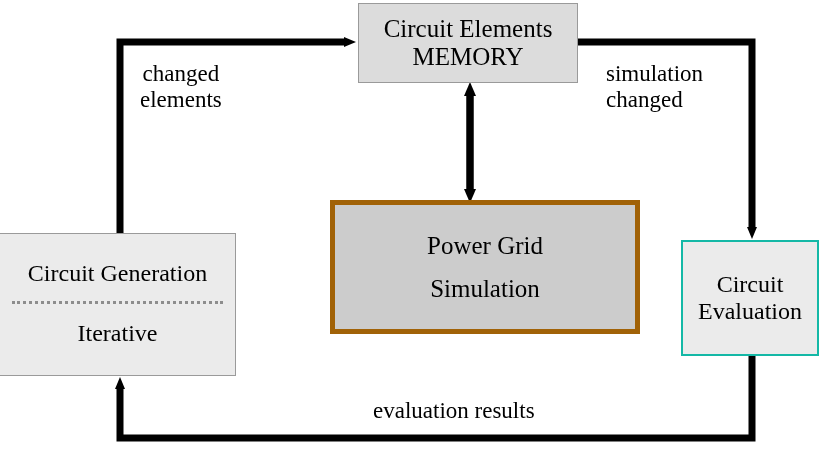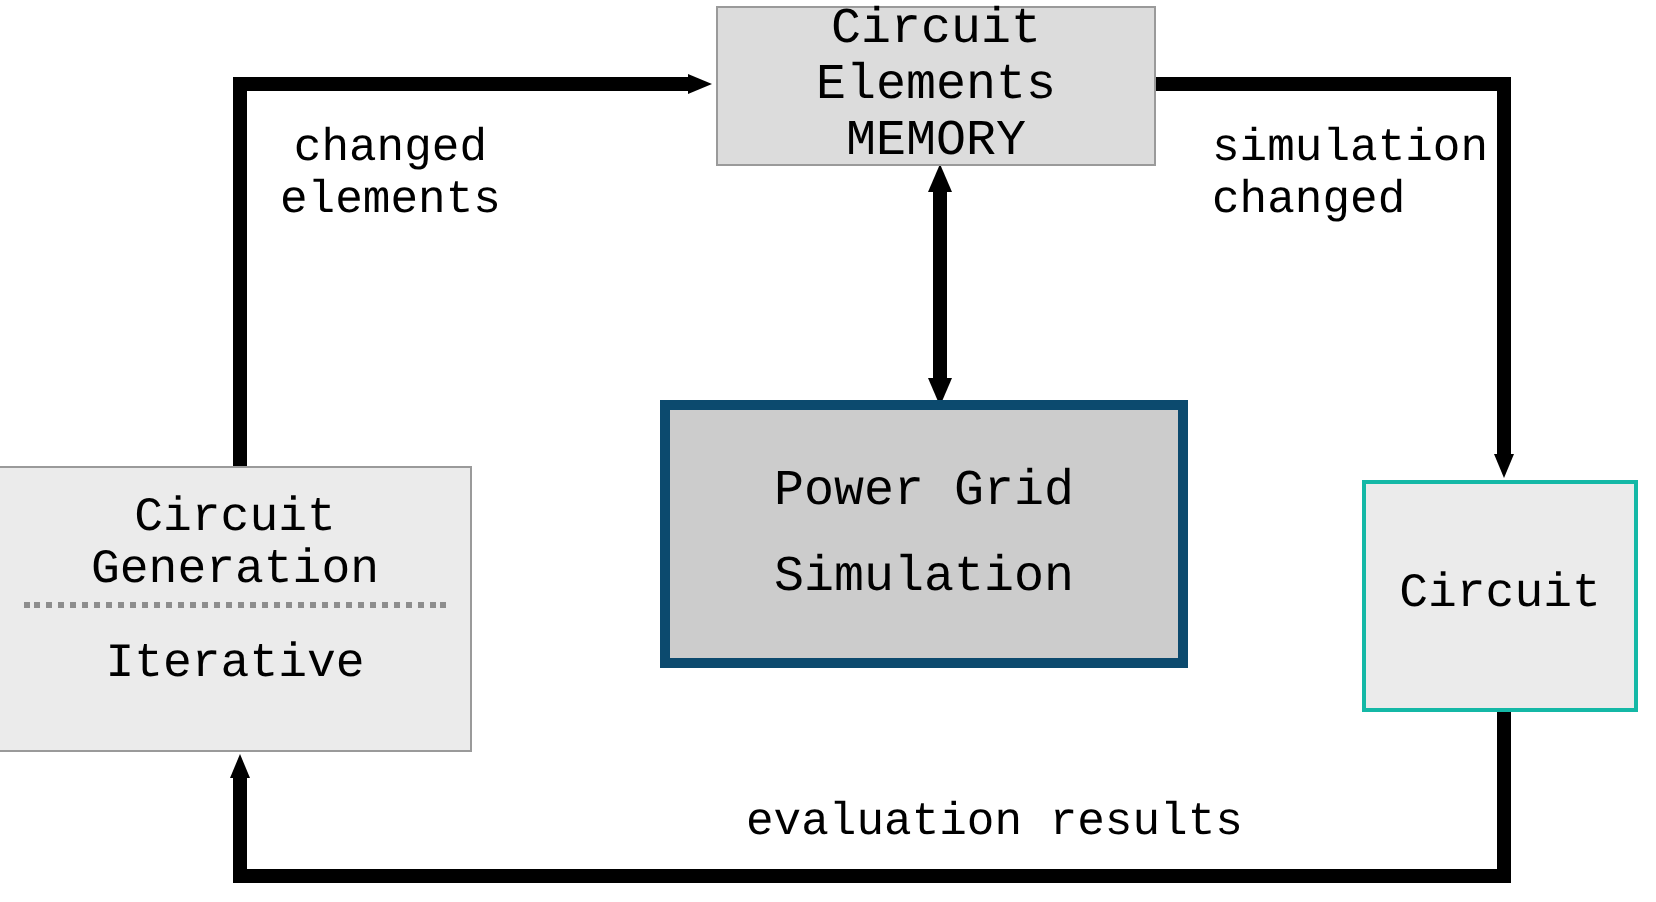--- a/index.html
+++ b/index.html
@@ -6,21 +6,21 @@
     margin: 0;
     padding: 0;
     background: #ffffff;
   }
   #canvas {
     position: relative;
     width: 828px;
     height: 451px;
     background: #ffffff;
     overflow: hidden;
-    font-family: Liberation Mono, monospace;
+    font-family: Liberation Serif, serif;
   }
   svg.layer {
     position: absolute;
     top: 0;
     left: 0;
     width: 828px;
     height: 451px;
   }
   .node {
     position: absolute;
@@ -70,24 +70,24 @@
     width: 100%;
     flex: 1;
     display: flex;
     flex-direction: row;
     align-items: center;
     justify-content: center;
   }
   #node-simulation {
     left: 330px;
     top: 200px;
-    width: 264px;
+    width: 310px;
     height: 134px;
     background: #cccccc;
-    border: 5px solid #0c4a6e;
+    border: 5px solid #a16207;
     font-size: 25px;
     gap: 15px;
   }
   #node-evaluation {
     left: 681px;
     top: 240px;
     width: 138px;
     height: 116px;
     background: #ebebeb;
     border: 2px solid #14b8a6;
@@ -165,20 +165,21 @@
     </div>
   </div>
 
   <div class="node" id="node-simulation">
     <div>Power Grid</div>
     <div>Simulation</div>
   </div>
 
   <div class="node" id="node-evaluation">
     <div>Circuit</div>
+    <div>Evaluation</div>
   </div>
 
   <div class="edge-label" id="label-changed">
     <div>changed</div>
     <div>elements</div>
   </div>
 
   <div class="edge-label" id="label-simulation">
     <div>simulation</div>
     <div>changed</div>

